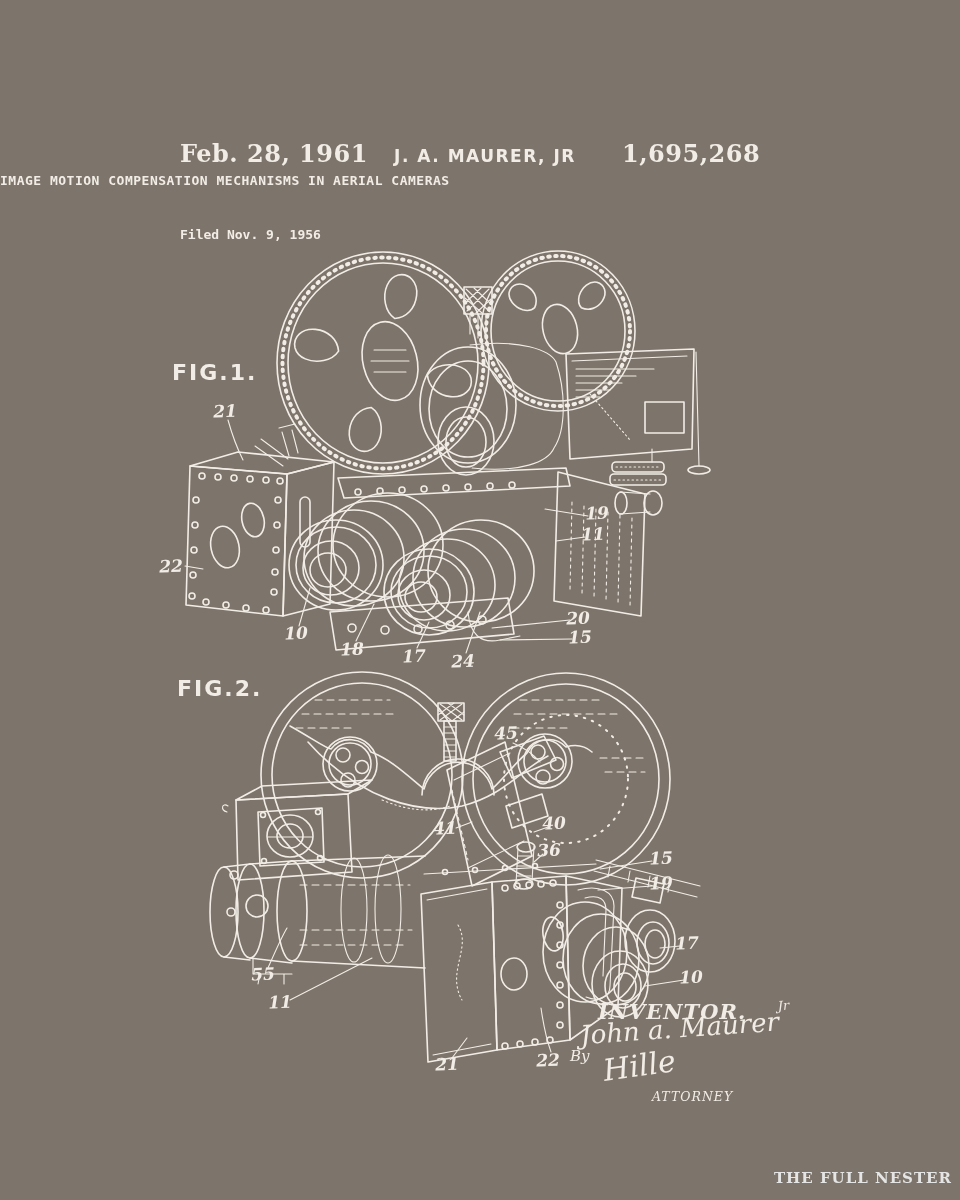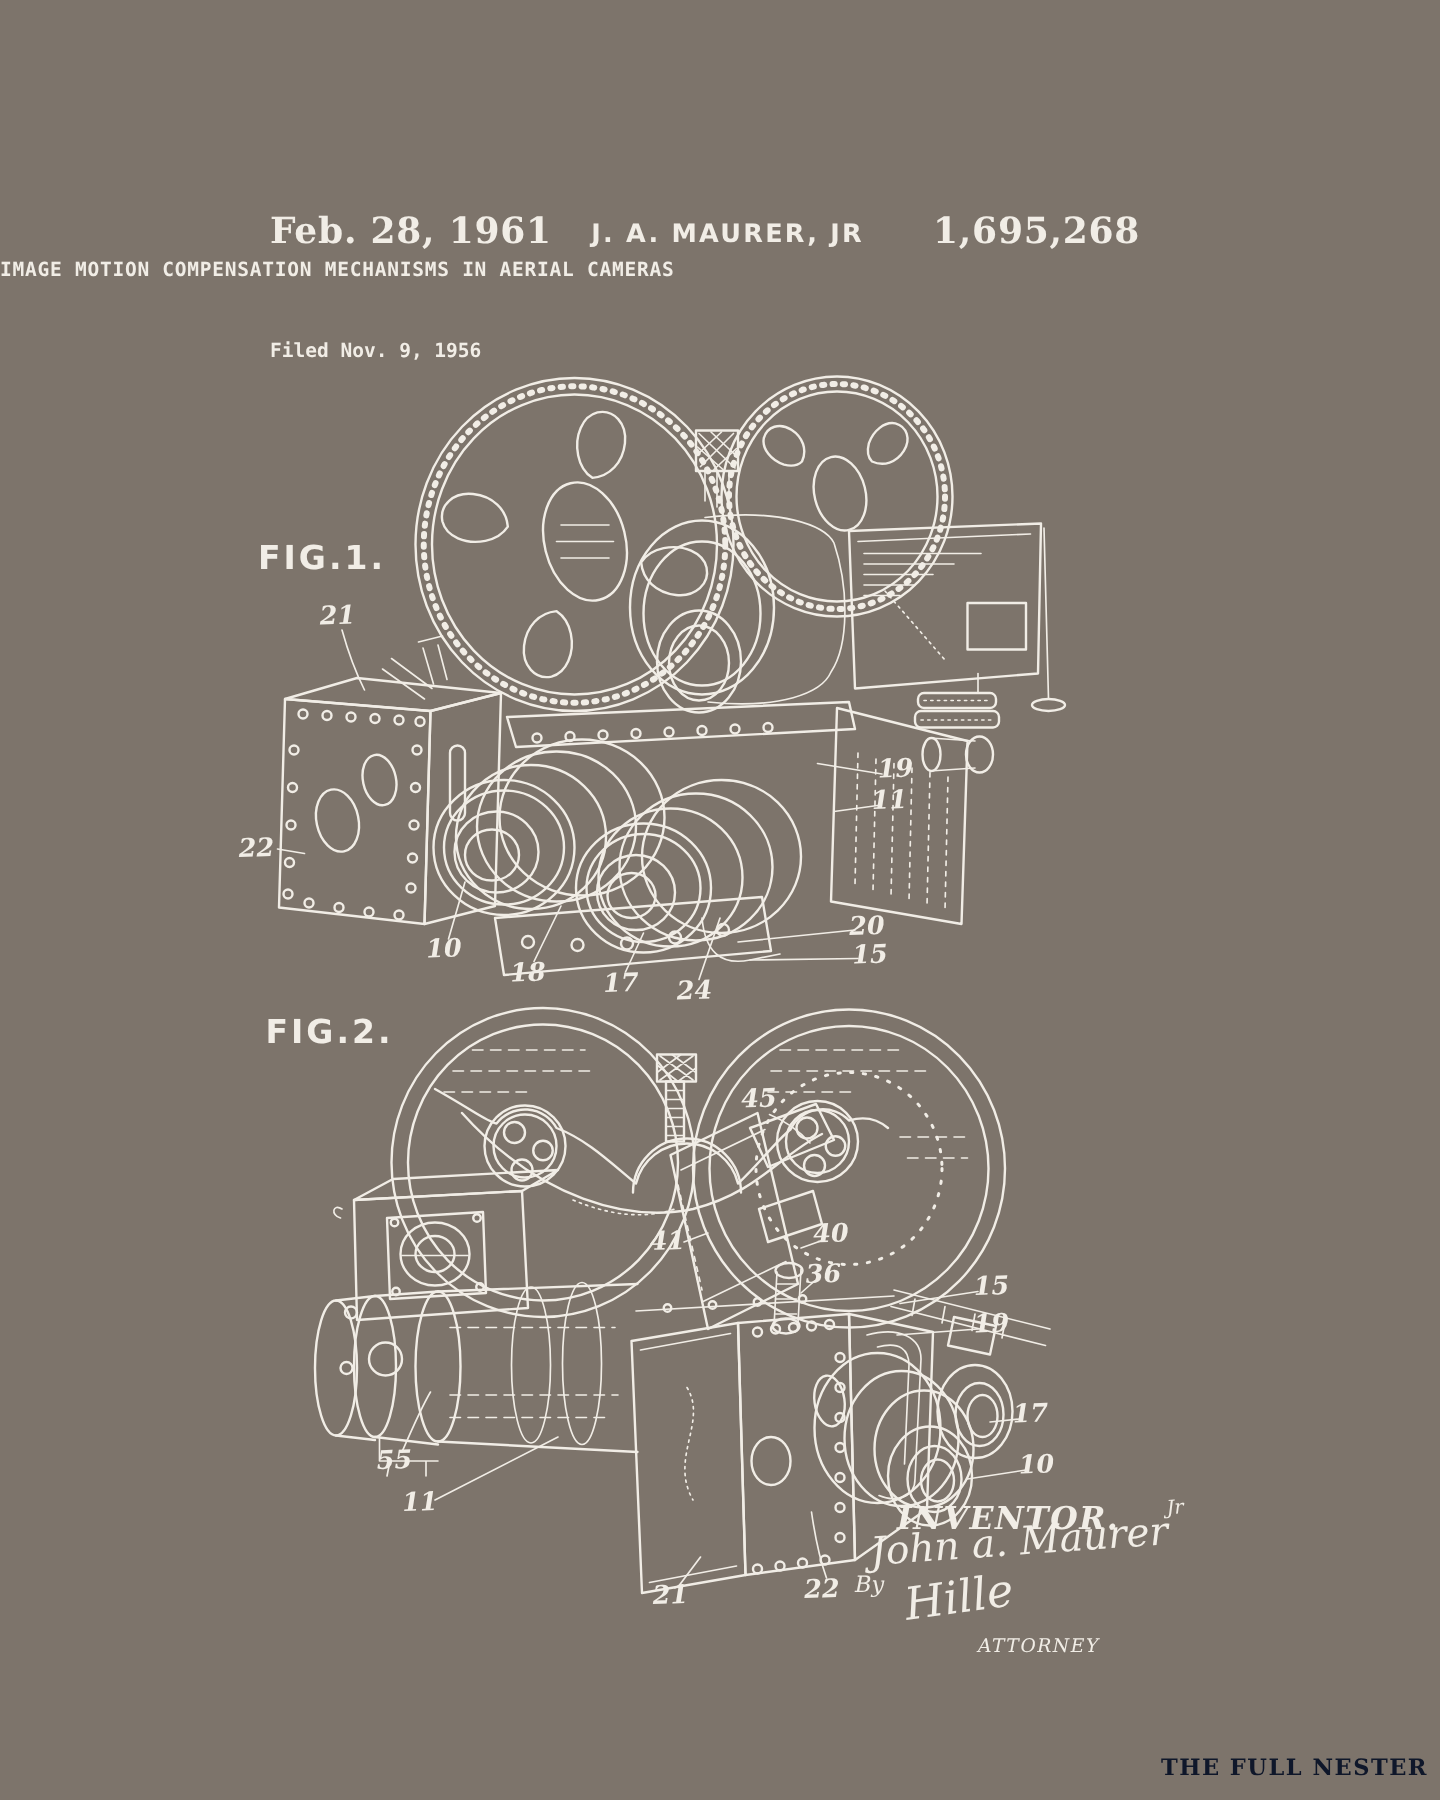--- a/index.html
+++ b/index.html
@@ -22,21 +22,21 @@
   .ref{position:absolute;transform:translate(-50%,-50%) rotate(-2deg);
        font:italic bold 17px "DejaVu Serif",serif;color:#f1ede6;white-space:nowrap;}
   
   .inv-cap{left:598px;top:999px;font-style:italic;font-weight:bold;font-size:21px;letter-spacing:1px;}
   .sig{left:580px;top:1013px;font-style:italic;font-size:26px;transform:rotate(-4deg);white-space:nowrap;}
   .sig sup{font-size:13px;top:-10px;position:relative;}
   .by-label{left:570px;top:1047px;font-style:italic;font-size:15px;}
   .att-sig{left:603px;top:1048px;font-style:italic;font-size:30px;transform:rotate(-8deg);white-space:nowrap;}
   .att-cap{left:652px;top:1089px;font-style:italic;font-size:12.5px;letter-spacing:1px;}
   
-  .wm{right:8px;bottom:13px;font-size:15px;font-weight:bold;letter-spacing:1px;color:#0f172a;margin-top:31px;}
+  .wm{right:8px;bottom:13px;font-size:15px;font-weight:bold;letter-spacing:1px;color:#e5e5e5;margin-top:31px;}
   
   svg.draw{position:absolute;left:0;top:0;}
   .s{stroke:#f1ede6;fill:none;stroke-width:1.6;stroke-linecap:round;stroke-linejoin:round;}
   .thin{stroke-width:1.1;}
   .dots{stroke-dasharray:1.5 5.5;stroke-width:4;}
   .dots2{stroke-dasharray:1.5 7;stroke-width:2;}
   .dash{stroke-dasharray:3 4;}
   .hline{stroke-dasharray:7 5;}
   .fine{stroke-dasharray:1.5 3;stroke-width:1.1;}
 </style>

